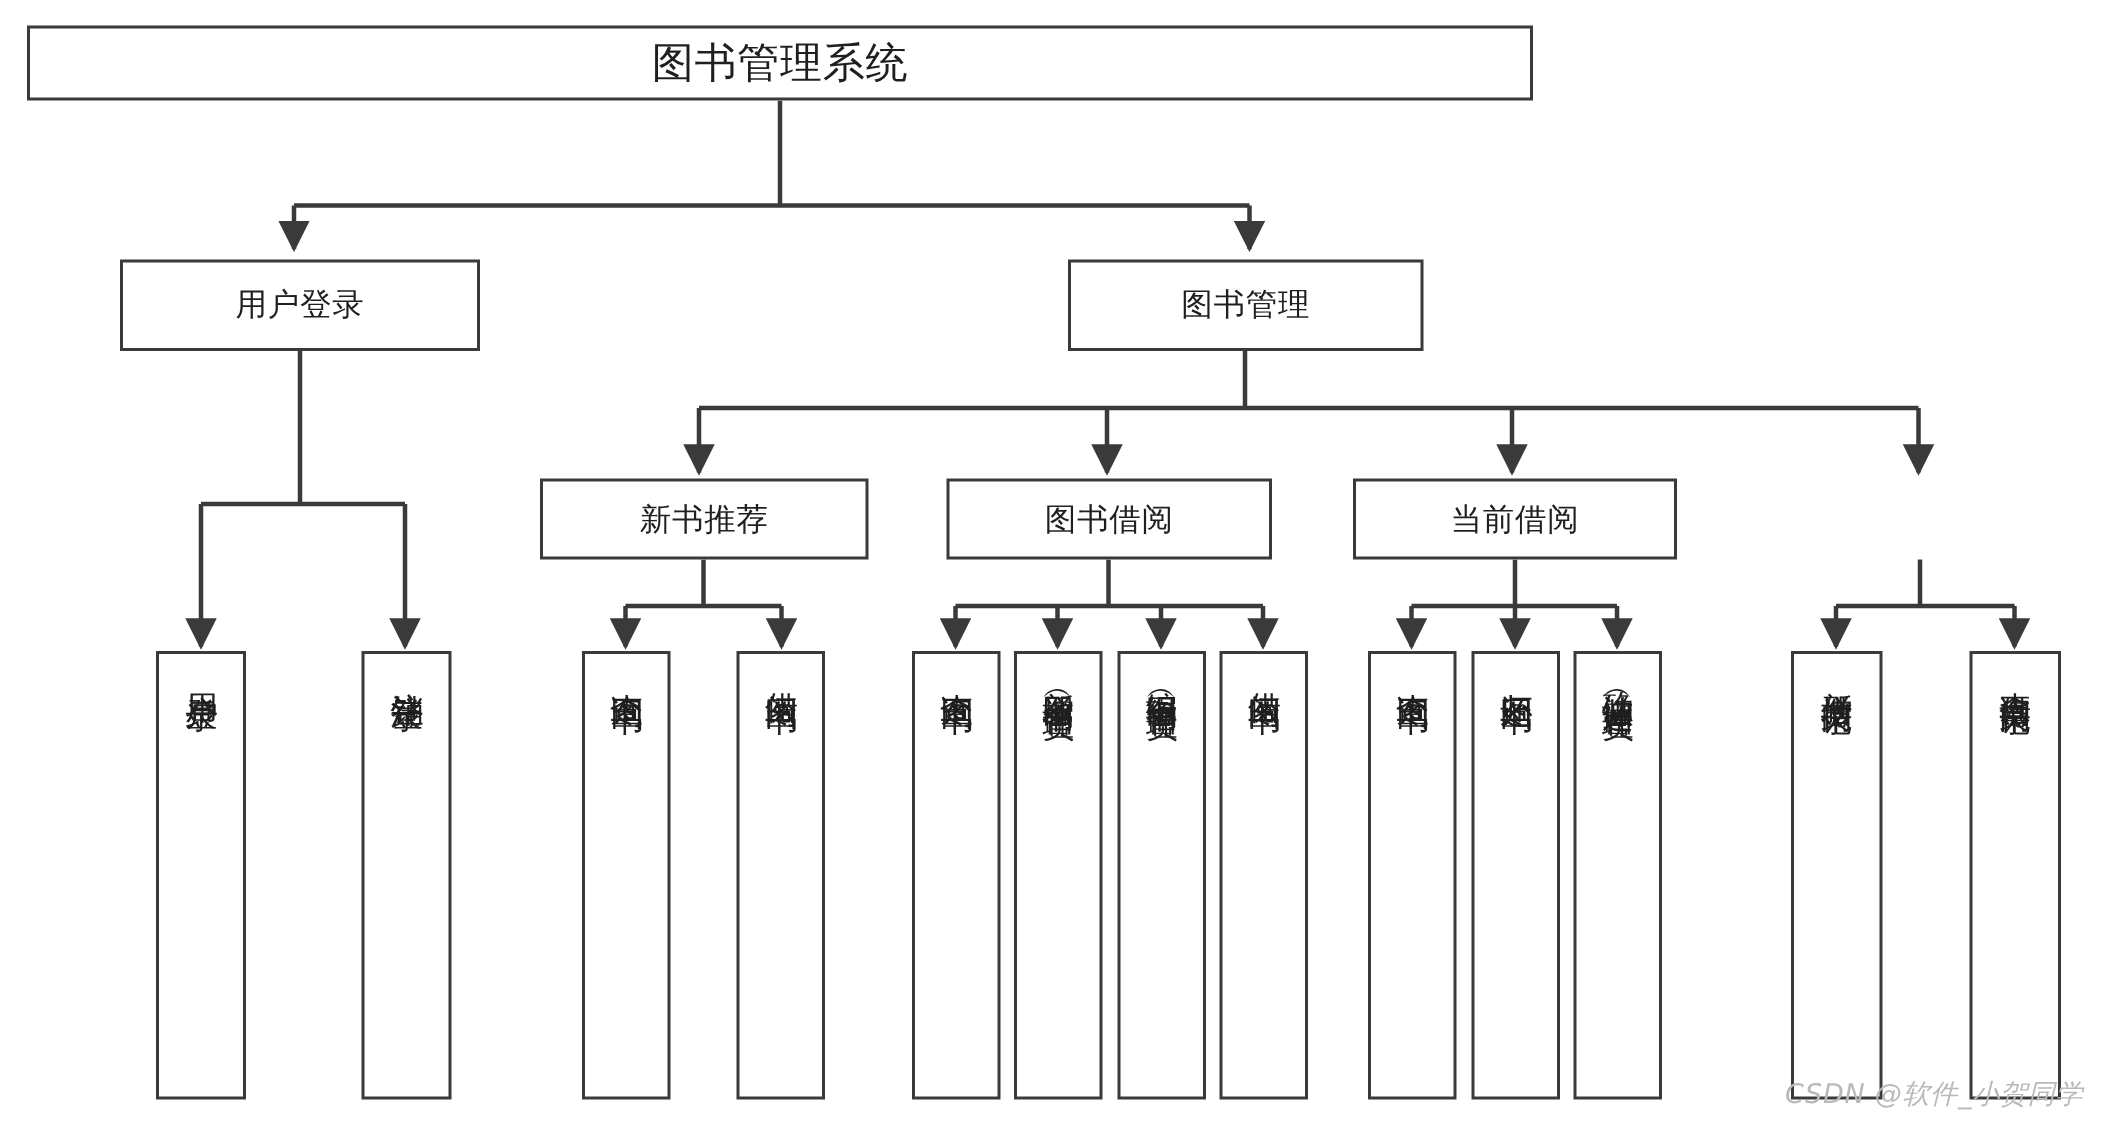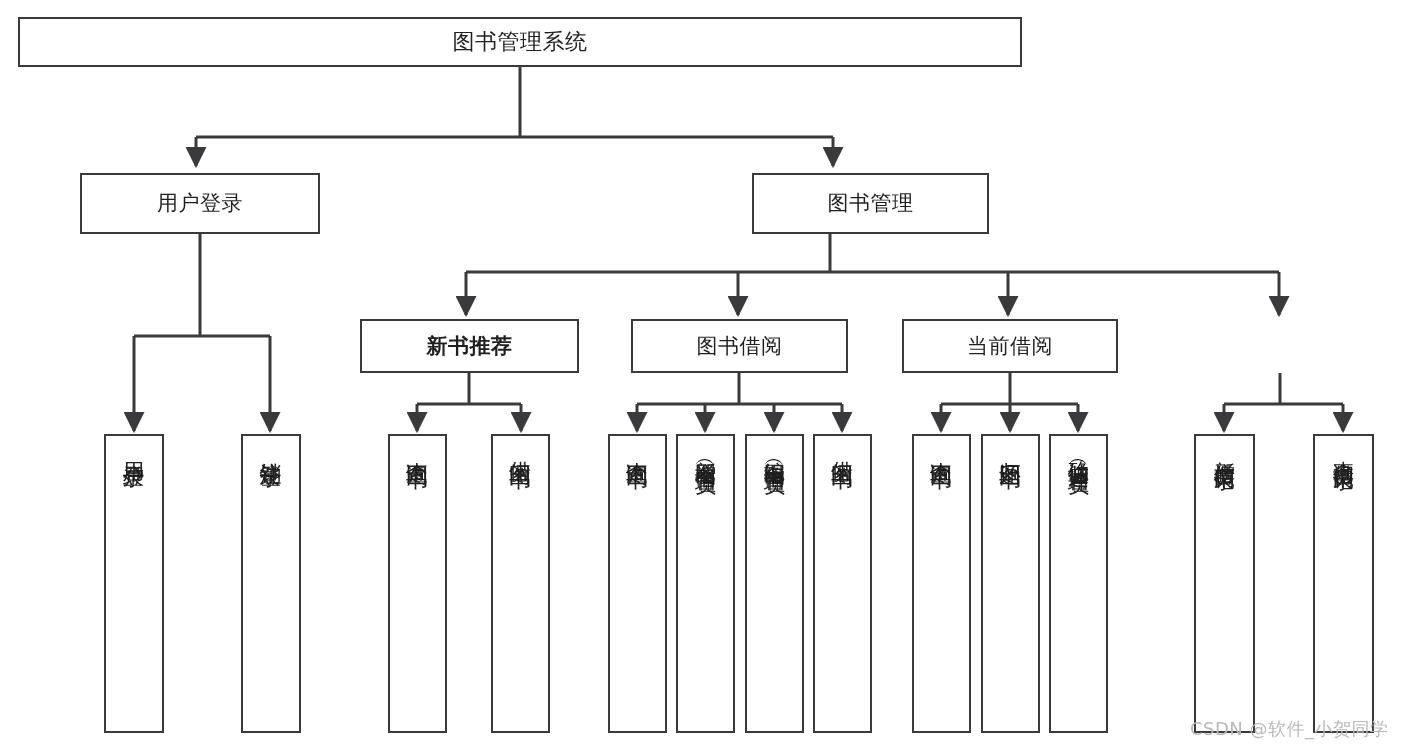--- a/index.html
+++ b/index.html
@@ -41,21 +41,21 @@
     line-height: 1.18;
     letter-spacing: 0.5px;
     white-space: nowrap;
   }
   
   .node.horiz .label {
     font-size: 21px;
     writing-mode: horizontal-tb;
   }
   .node.root .label {
-    font-size: 22px;
+    font-size: 28px;
   }
   
   .node.vert {
     align-items: flex-start;
     justify-content: center;
     padding-top: 8px;
   }
   .node.vert .label {
     writing-mode: vertical-rl;
     text-orientation: upright;
@@ -133,25 +133,25 @@
   </svg>
 
   <div class="node horiz root" style="left:18px; top:17px; width:1004px; height:50px;">
     <span class="label">图书管理系统</span>
   </div>
 
   <div class="node horiz" style="left:80px; top:173px; width:240px; height:61px;">
     <span class="label">用户登录</span>
   </div>
 
-  <div class="node horiz" style="left:752px; top:173px; width:237px; height:61px;">
+  <div class="node horiz" style="left:712px; top:173px; width:237px; height:61px;">
     <span class="label">图书管理</span>
   </div>
 
-  <div class="node horiz" style="left:360px; top:319px; width:219px; height:54px;font-weight:bold;">
+  <div class="node horiz" style="left:360px; top:319px; width:219px; height:54px;">
     <span class="label">新书推荐</span>
   </div>
 
   <div class="node horiz" style="left:902px; top:319px; width:216px; height:54px;">
     <span class="label">当前借阅</span>
   </div>
 
   <div class="node horiz" style="left:631px; top:319px; width:217px; height:54px;">
     <span class="label">图书借阅</span>
   </div>
@@ -202,15 +202,15 @@
   </div>
 
   <div class="node vert tall" style="left:1194px; top:434px; width:61px; height:299px;">
     <span class="label">新增借阅记录</span>
   </div>
 
   <div class="node vert tall" style="left:1313px; top:434px; width:61px; height:299px;">
     <span class="label">查询借阅记录</span>
   </div>
 
-  <div class="watermark" style="left:1190px; top:717px;">CSDN @软件_小贺同学</div>
+  <div class="watermark" style="left:1190px; top:717px;font-style:italic;">CSDN @软件_小贺同学</div>
 
 </div>
 
 </body></html>

